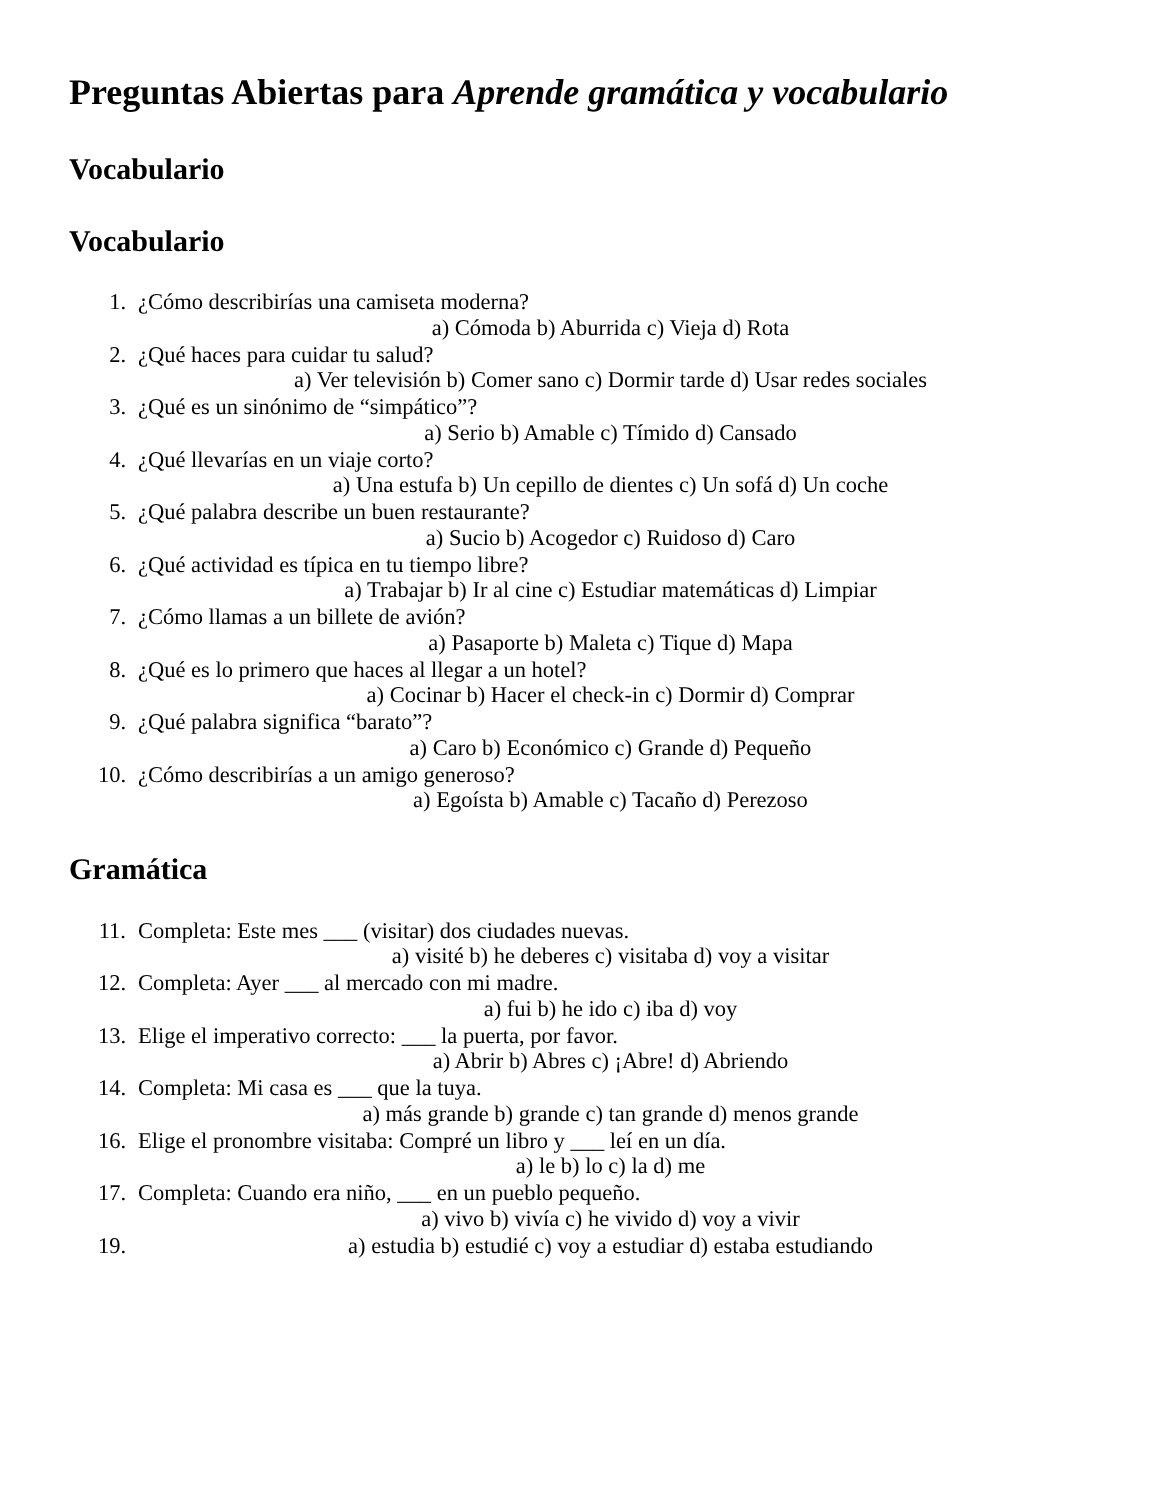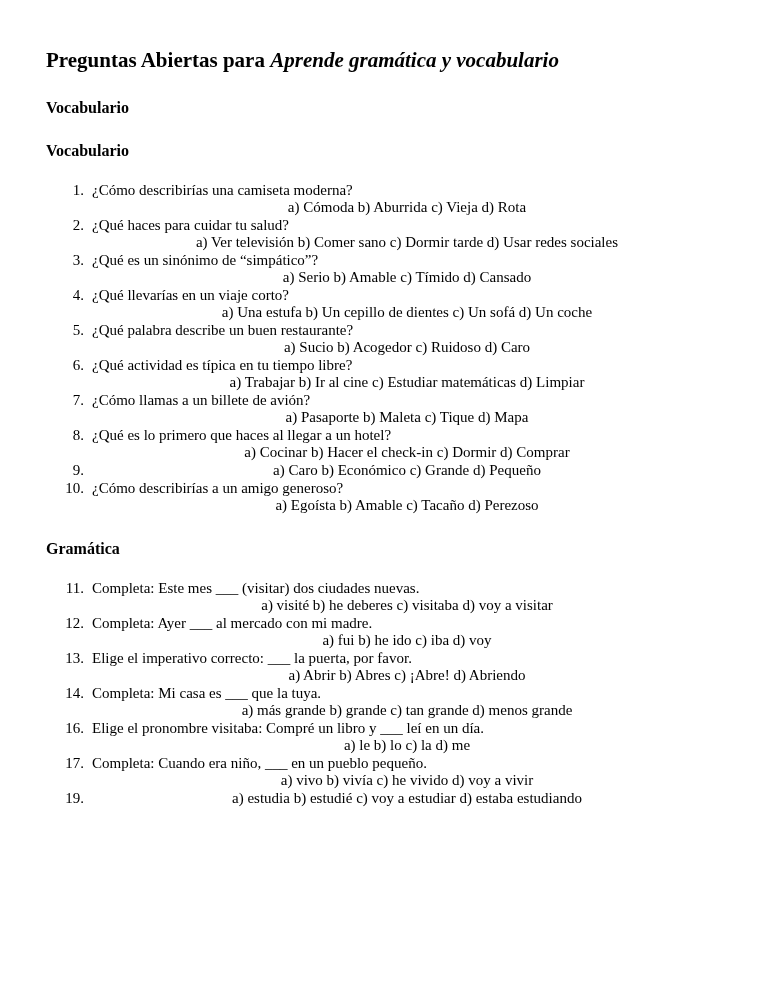--- a/index.html
+++ b/index.html
@@ -15,31 +15,31 @@
     -webkit-font-smoothing: antialiased;
   }
   .page {
     box-sizing: border-box;
     width: 768px;
     min-height: 994px;
     padding: 48px 46px 40px 46px;
     background: #ffffff;
   }
   h1.doc-title {
-    font-size: 21px;
+    font-size: 24px;
     font-weight: bold;
     line-height: 1.18;
     margin: 0 0 24px 0;
     max-width: 640px;
   }
   h1.doc-title .title-italic {
     font-style: italic;
   }
   h2.section-heading {
-    font-size: 16px;
+    font-size: 20px;
     font-weight: bold;
     margin: 26px 0 22px 0;
     line-height: 1.1;
   }
   .question-list {
     margin: 0;
     padding: 0;
   }
   .qitem {
     display: flex;
@@ -139,20 +139,21 @@
       <span class="qnum">8.</span>
       <span class="qbody">
         <span class="qtext">¿Qué es lo primero que haces al llegar a un hotel?</span>
         <span class="qopts">a) Cocinar b) Hacer el check-in c) Dormir d) Comprar</span>
       </span>
     </div>
 
     <div class="qitem">
       <span class="qnum">9.</span>
       <span class="qbody">
+        <span class="qtext">¿Qué palabra significa “barato”?</span>
         <span class="qopts">a) Caro b) Económico c) Grande d) Pequeño</span>
       </span>
     </div>
 
     <div class="qitem">
       <span class="qnum">10.</span>
       <span class="qbody">
         <span class="qtext">¿Cómo describirías a un amigo generoso?</span>
         <span class="qopts">a) Egoísta b) Amable c) Tacaño d) Perezoso</span>
       </span>

